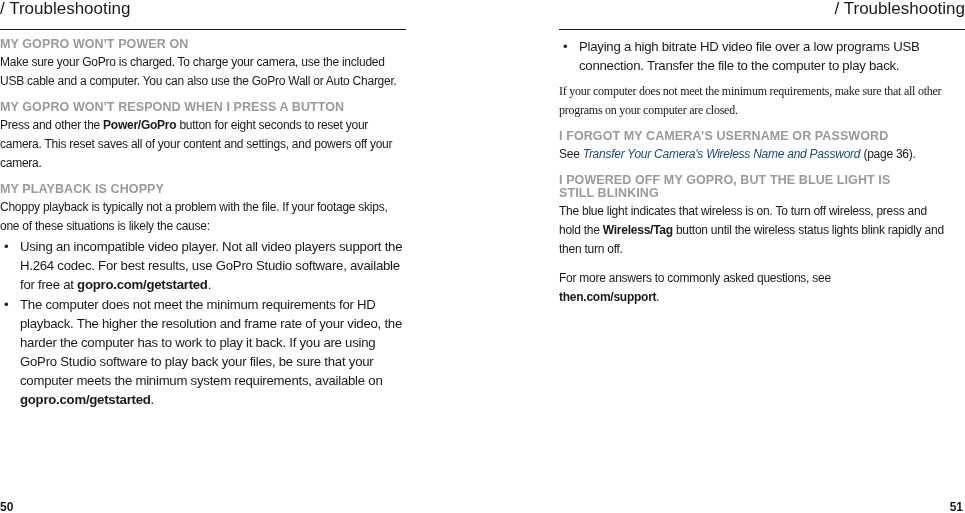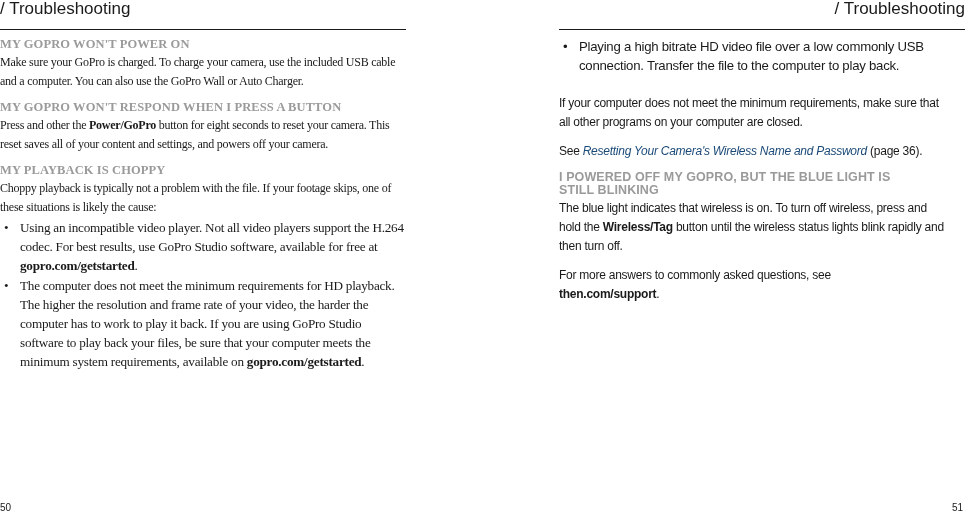--- a/index.html
+++ b/index.html
@@ -9,36 +9,36 @@
   }
   .page { position: absolute; top: 0; }
   .page-left { left: 0; width: 406px; }
   .page-right { left: 559px; width: 406px; }
   .running-head {
     font-size: 17px; line-height: 18px; height: 19px; color: #1a1a1a;
     border-bottom: 1.3px solid #1a1a1a; padding-bottom: 10px; white-space: nowrap;
   }
   .page-right .running-head { text-align: right; }
   .content { position: absolute; top: 38px; left: 0; right: 0; }
-  .page-left .content { width: 404px; font-family: Liberation Serif, serif; }
+  .page-left .content { width: 404px; }
   .page-right .content { width: 392px; }
   .heading {
     font-weight: bold; color: #9a9a9a; font-size: 12.5px; line-height: 13px;
     letter-spacing: 0.1px; text-transform: uppercase; margin: 0;
   }
   .para { font-size: 12px; line-height: 19px; margin: 0; letter-spacing: -0.25px; }
   .section { margin-bottom: 10px; }
   .heading + .para { margin-top: 2px; }
   ul.bullets { list-style: none; padding: 0; margin: 1px 0 0 0; }
   ul.bullets li { position: relative; padding-left: 20px; font-size: 13.2px; line-height: 19px; letter-spacing: -0.25px; }
   ul.bullets li + li { margin-top: 1px; }
   .bullet-dot { position: absolute; left: 4px; top: 0; }
   .bold { font-weight: bold; }
   .link-italic { font-style: italic; color: #1b4a78; }
-  .folio { position: absolute; top: 502px; font-weight: normal; font-size: 10px; line-height: 11px; color: #1a1a1a; }
+  .folio { position: absolute; top: 502px; font-weight: bold; font-size: 12px; line-height: 11px; color: #1a1a1a; }
   .folio-left { left: 0; }
   .folio-right { right: 2px; }
 </style>
 </head>
 <body>
 
 <div class="page page-left">
   <div class="running-head">/ Troubleshooting</div>
   <div class="content">
 
@@ -67,27 +67,28 @@
   </div>
   <div class="folio folio-left">50</div>
 </div>
 
 <div class="page page-right">
   <div class="running-head">/ Troubleshooting</div>
   <div class="content">
 
     <ul class="bullets" style="margin-top:-1px;">
       <li>
-        <span class="bullet-dot">•</span><span>Playing a high bitrate HD video file over a low commonly USB connection. Transfer the file to the computer to play back.</span>
+        <span class="bullet-dot">•</span><span>Playing a high bitrate HD video file over a low programs USB connection. Transfer the file to the computer to play back.</span>
       </li>
     </ul>
-    <p class="para section" style="margin-top:19px;">If your computer does not meet the minimum requirements, make sure that all other programs on your computer are closed.</p>
+    <p class="para section" style="margin-top:7px;font-family:Liberation Serif, serif;">If your computer does not meet the minimum requirements, make sure that all other programs on your computer are closed.</p>
 
     <div class="section">
-      <p class="para"><span>See </span><span class="link-italic">Resetting Your Camera's Wireless Name and Password</span><span> (page 36).</span></p>
+      <h3 class="heading">I FORGOT MY CAMERA’S USERNAME OR PASSWORD</h3>
+      <p class="para"><span>See </span><span class="link-italic">Transfer Your Camera's Wireless Name and Password</span><span> (page 36).</span></p>
     </div>
 
     <div class="section">
       <h3 class="heading" style="width:350px;">I POWERED OFF MY GOPRO, BUT THE BLUE LIGHT IS STILL BLINKING</h3>
       <p class="para"><span>The blue light indicates that wireless is on. To turn off wireless, press and hold the </span><span class="bold">Wireless/Tag</span><span> button until the wireless status lights blink rapidly and then turn off.</span></p>
     </div>
 
     <p class="para" style="width:330px;"><span>For more answers to commonly asked questions, see </span><span class="bold">then.com/support</span><span>.</span></p>
   </div>
   <div class="folio folio-right">51</div>

